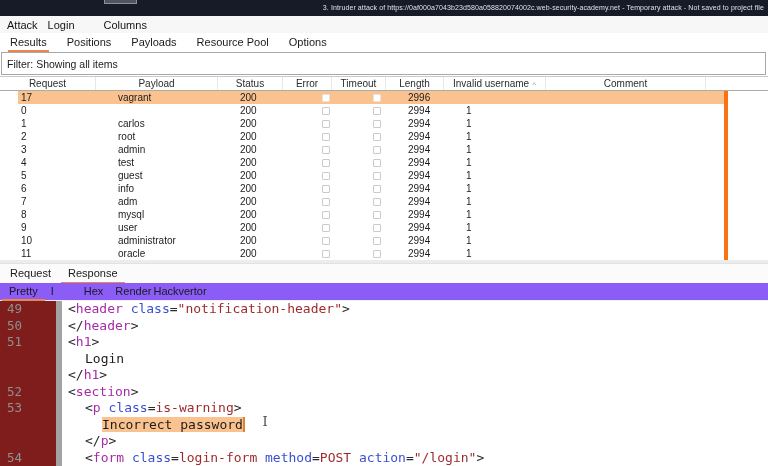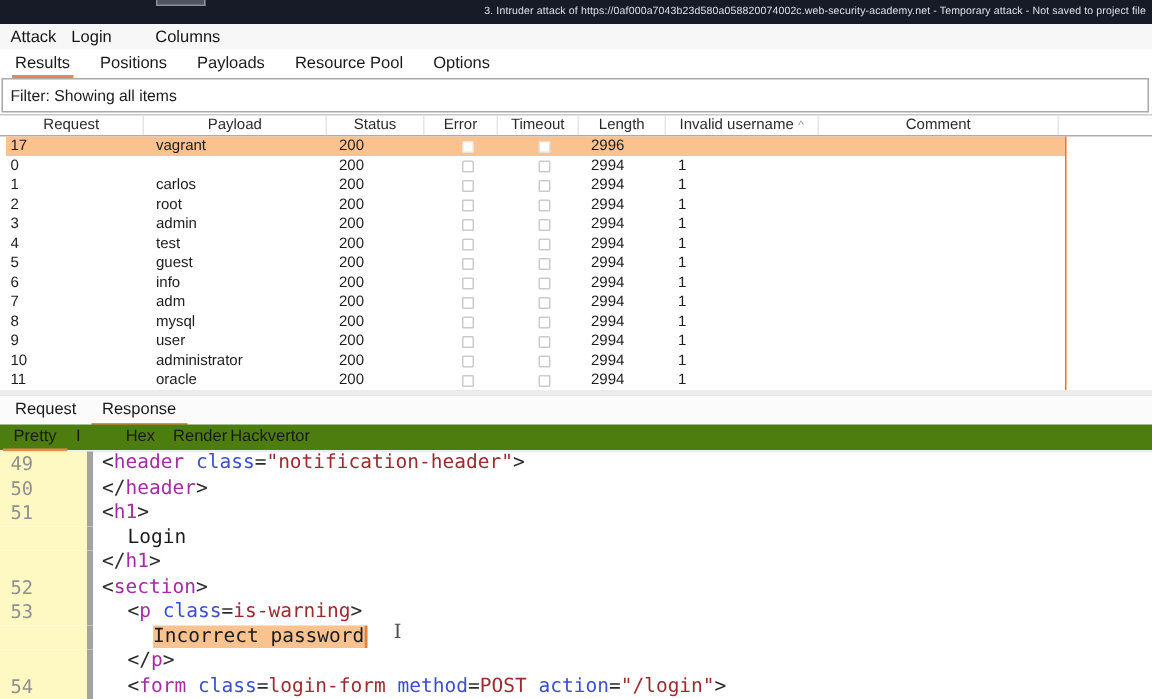--- a/index.html
+++ b/index.html
@@ -21,40 +21,40 @@
   .maintabs{position:absolute;top:33px;left:0;width:768px;height:19px;background:#ffffff;display:flex;align-items:center;font-size:11px;color:#1a1a1a;padding-left:10px;box-sizing:border-box;}
   .maintabs .tab{margin-right:20px;position:relative;padding:2px 0 3px 0;}
   .maintabs .tab.active::after{content:"";position:absolute;left:-2px;right:-2px;bottom:-1px;height:2px;background:var(--accent);}
   
   .filterbar{position:absolute;top:52px;left:1px;width:765px;height:23px;box-sizing:border-box;border:1px solid #a8a8a8;background:#fff;display:flex;align-items:center;padding-left:5px;font-size:10.5px;color:#1b1b1b;}
   
   .thead{position:absolute;top:76px;left:0;width:768px;height:15px;box-sizing:border-box;border-top:1px solid #c9c9c9;border-bottom:1px solid #ababab;background:#fff;display:grid;grid-template-columns:96px 122px 65px 49px 54px 58px 102px 160px 1fr;}
   .thead .hc{font-size:10px;color:#2b2b2b;text-align:center;line-height:13px;border-right:1px solid #e6e6e6;overflow:hidden;white-space:nowrap;}
   .thead .hc:last-child{border-right:none;}
   .thead .sort{color:#999;font-size:8px;margin-left:3px;}
-  .tbody{position:absolute;top:91px;left:4px;width:706px;border-right:1px solid #f97316;}
+  .tbody{position:absolute;top:91px;left:18px;width:706px;border-right:4px solid #f97316;}
   .row{height:13px;display:grid;grid-template-columns:96px 122px 65px 49px 54px 58px 102px 160px;font-size:10px;line-height:13px;color:#1c1c1c;background:#fff;}
   .row.selected{background:var(--sel);}
   .cell{padding-left:4px;overflow:hidden;white-space:nowrap;}
   .cell.reqnum{padding-left:3px;}
   .cell.chk{display:flex;align-items:center;justify-content:center;padding:0;}
   .checkbox{width:8px;height:8px;box-sizing:border-box;border:1px solid #cbcbcb;background:#fff;border-radius:1px;}
   .row.selected .checkbox{border-color:#e9e2d8;}
   .table-end{position:absolute;top:260px;left:0;width:768px;height:3px;background:#ececec;}
   
   .msgtabs{position:absolute;top:263px;left:0;width:768px;height:20px;background:#fbfbfb;border-top:1px solid #e2e2e2;box-sizing:border-box;display:flex;align-items:center;font-size:11px;color:#1a1a1a;padding-left:10px;}
   .msgtabs .tab{margin-right:17px;position:relative;padding:2px 0 3px 0;}
   .msgtabs .tab.active::after{content:"";position:absolute;left:-7px;right:-7px;bottom:-2px;height:2px;background:var(--accent);}
-  .viewtabs{position:absolute;top:283px;left:0;width:768px;height:18px;background:#4d7c0f;border-bottom:1px solid #f0f0f0;box-sizing:border-box;display:flex;align-items:center;font-size:11px;color:#1a1a1a;}
+  .viewtabs{position:absolute;top:283px;left:0;width:768px;height:18px;background:#8b5cf6;border-bottom:1px solid #f0f0f0;box-sizing:border-box;display:flex;align-items:center;font-size:11px;color:#1a1a1a;}
   .viewtabs .tab{position:relative;padding:1px 0 3px 0;}
   .viewtabs .tab.active::after{content:"";position:absolute;left:-7px;right:-7px;bottom:-1px;height:2px;background:var(--accent);}
   
   .code{position:absolute;top:301px;left:0;width:768px;height:165px;background:#fff;font-family:"DejaVu Sans Mono", monospace;font-size:13px;}
   .code-line{display:flex;height:16.5px;line-height:16.5px;}
-  .ln{flex:none;width:62px;box-sizing:border-box;padding-left:7px;color:#8f8f8f;background:#fef9c3;border-right:4px solid #a3a3a3;font-size:12.5px;}
+  .ln{flex:none;width:62px;box-sizing:border-box;padding-left:7px;color:#8f8f8f;background:#7f1d1d;border-right:6px solid #a3a3a3;font-size:12.5px;}
   .ct{white-space:pre;}
   .pu{color:#2b2b2b;}
   .tg{color:#a62ba6;}
   .at{color:#3a4fd0;}
   .vl{color:#9e2a2e;}
   .tx{color:#1c1c1c;}
   .hl{background:var(--sel);color:#1c1c1c;position:relative;}
   .hl::after{content:"";position:absolute;right:-2px;top:0;width:2px;height:100%;background:#e0813c;}
   
   .ibeam{position:absolute;left:261px;top:415px;width:8px;height:14px;color:#4d4d4d;font-family:"DejaVu Serif", serif;font-size:13px;line-height:14px;text-align:center;pointer-events:none;}

